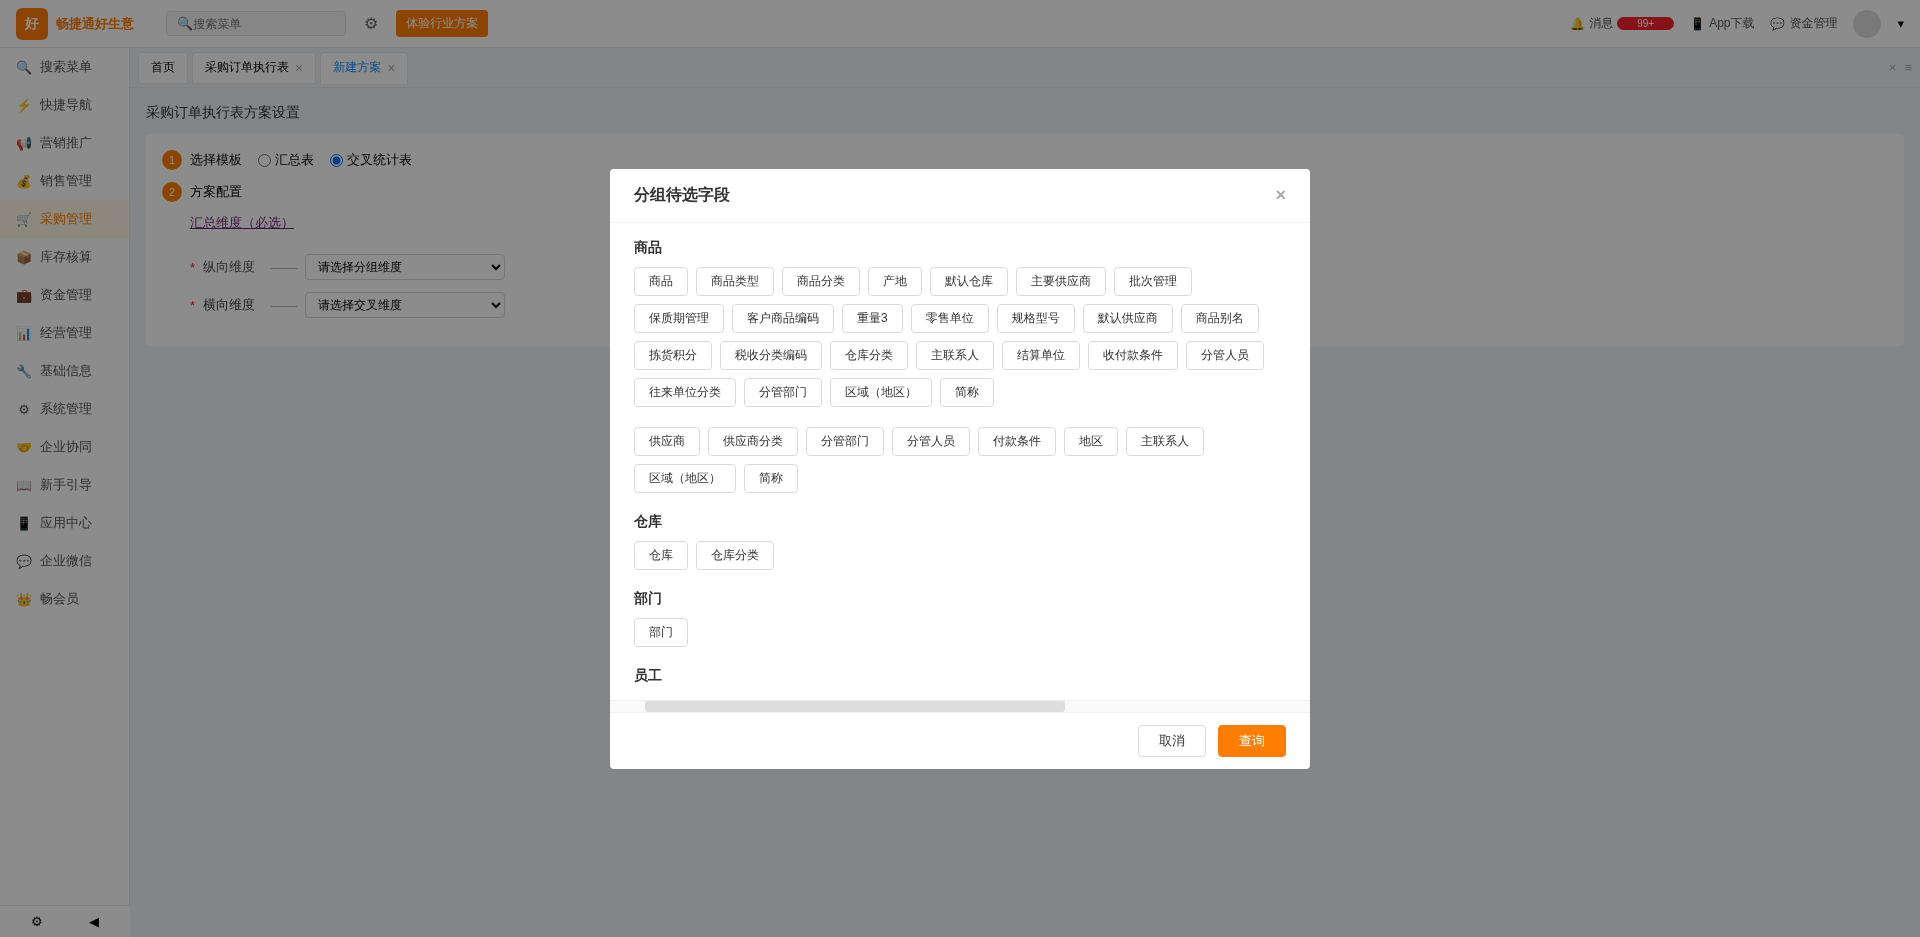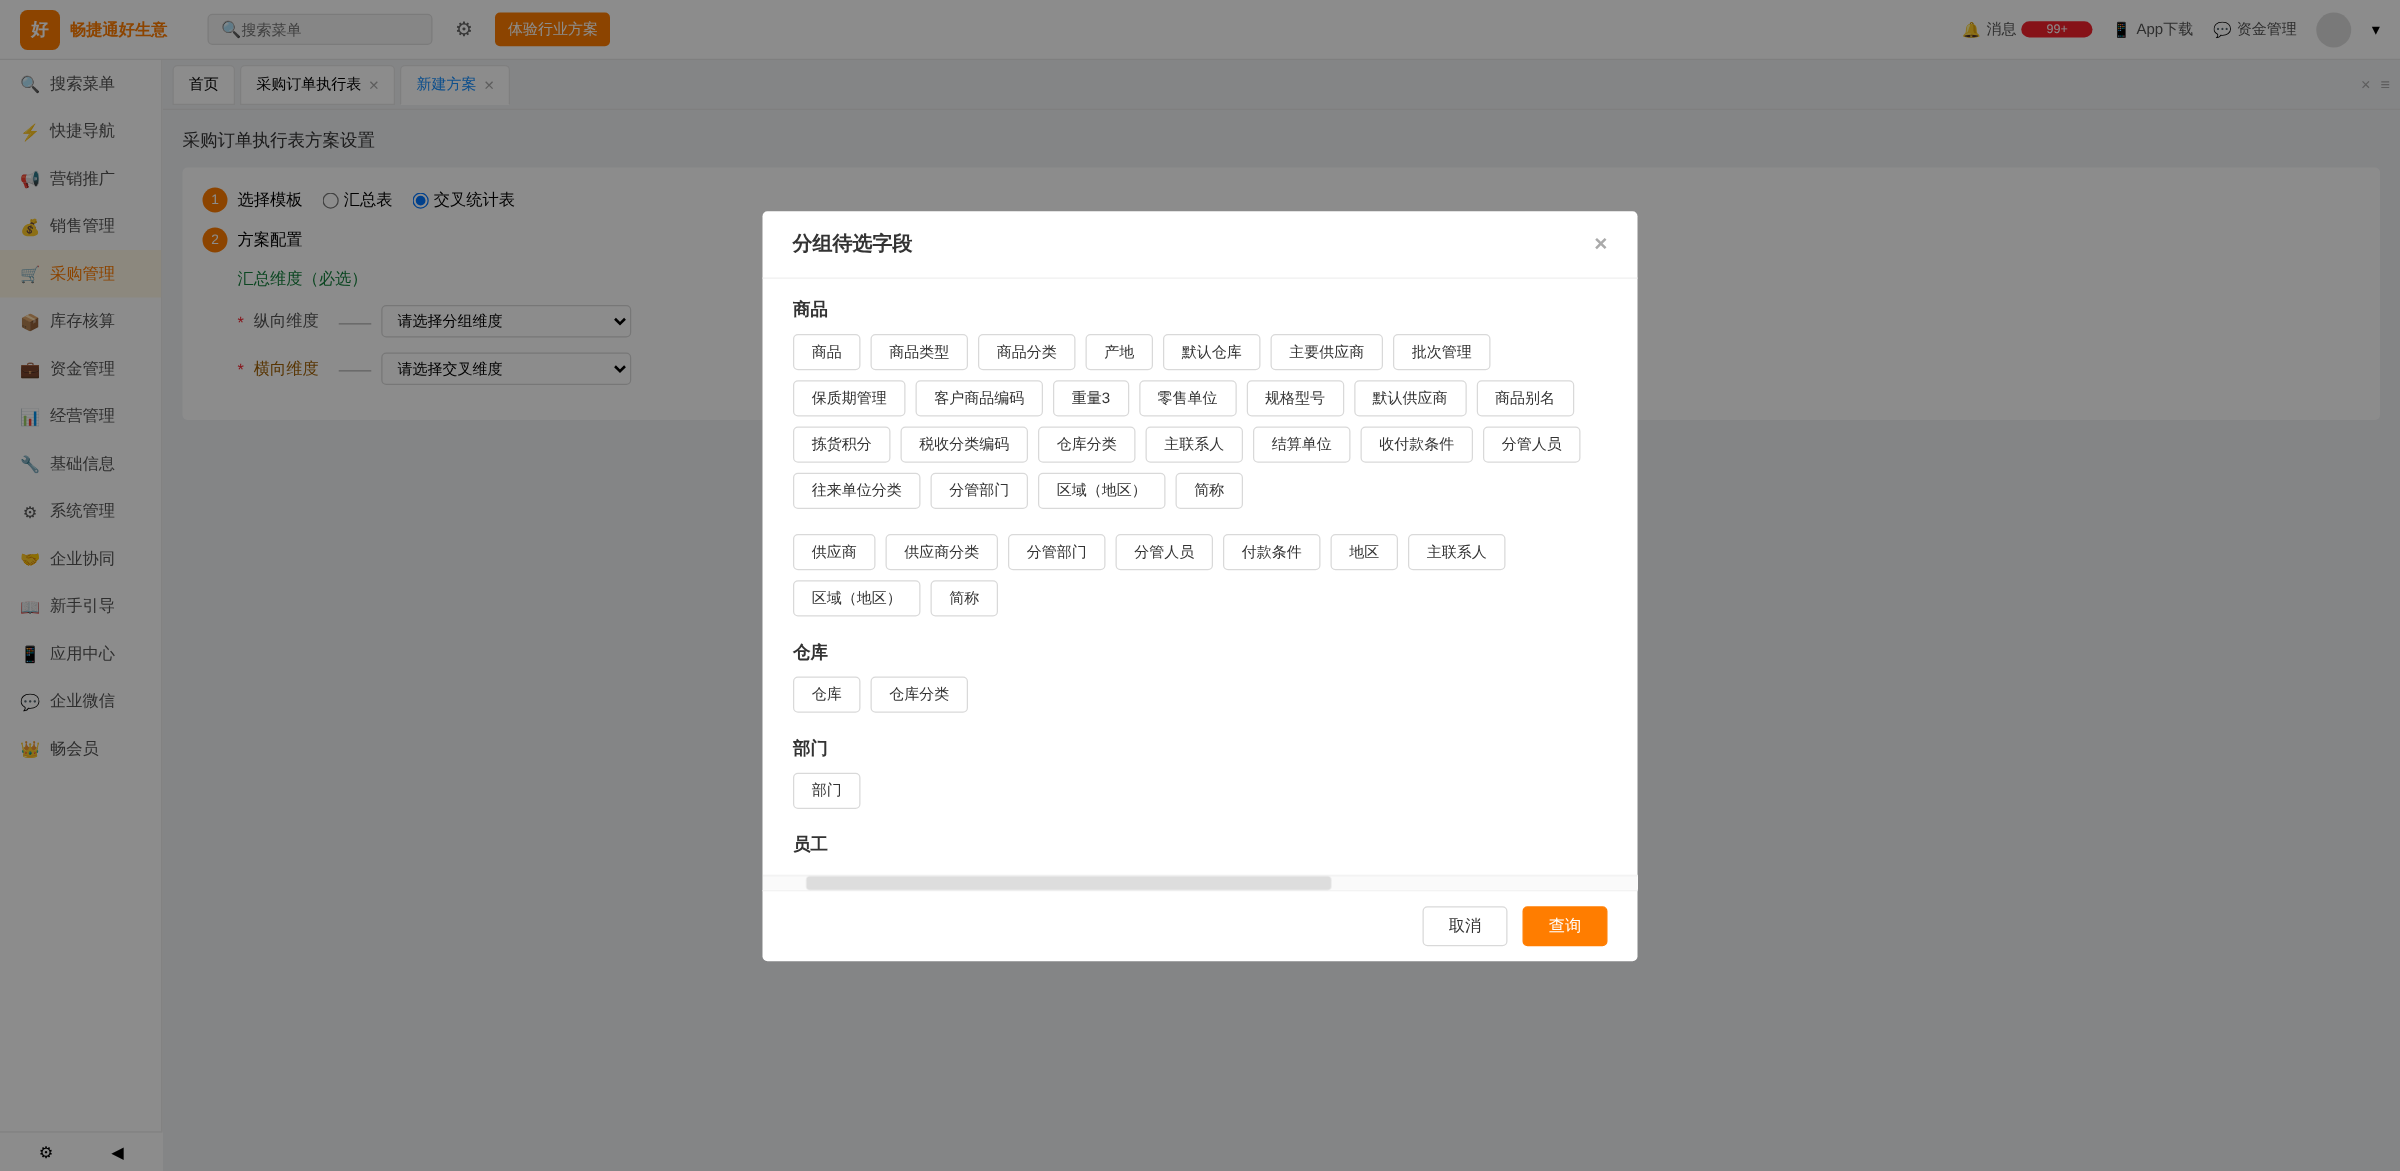--- a/index.html
+++ b/index.html
@@ -351,32 +351,32 @@
           <input type="radio" name="template" checked="" style=""> 
             <span>交叉统计表</span>
         </label>
       </div>
     </div>
     <div class="step-row">
       <div class="step-num">2</div>
       <span>方案配置</span>
     </div>
     <div style="padding-left:28px;">
-      <div style="color:#15803d; font-size:13px; margin-bottom:12px;">汇总维度（必选）</div>
+      <div style="color:#701a75; font-size:13px; margin-bottom:22px;text-decoration:underline;">汇总维度（必选）</div>
       <div class="form-row">
         <span style="color:#f5222d;">*</span>
         <span style="margin:0 8px; color:#555;">纵向维度</span>
         <span style="color:#aaa; margin: 0 8px;">——</span>
         <select class="form-select">
           <option>请选择分组维度</option>
         </select>
       </div>
       <div class="form-row">
         <span style="color:#f5222d;">*</span>
-        <span style="margin:0 8px; color:#a16207;">横向维度</span>
+        <span style="margin:0 8px; color:#404040;">横向维度</span>
         <span style="color:#aaa; margin: 0 8px;">——</span>
         <select class="form-select">
           <option>请选择交叉维度</option>
         </select>
       </div>
     </div>
   </div>
 </div>
 
 <div class="modal-overlay">

